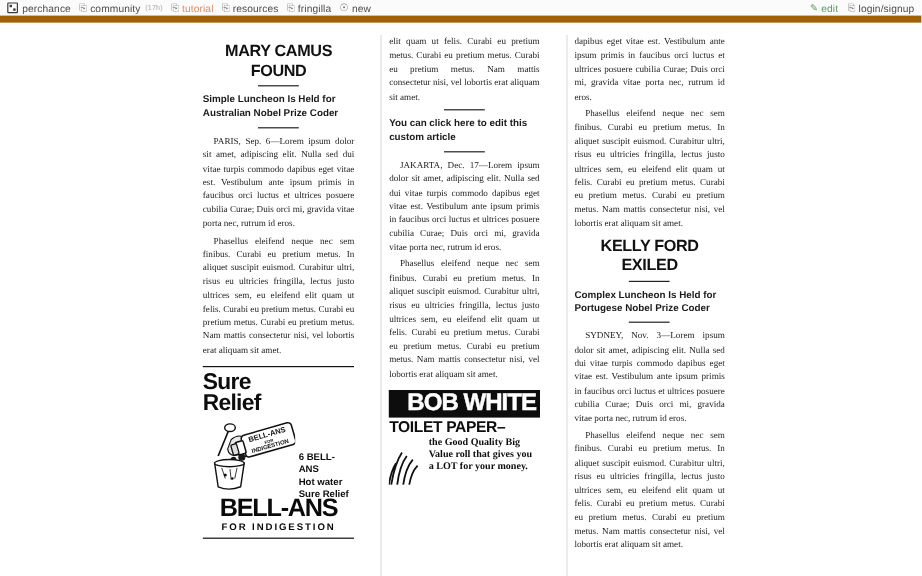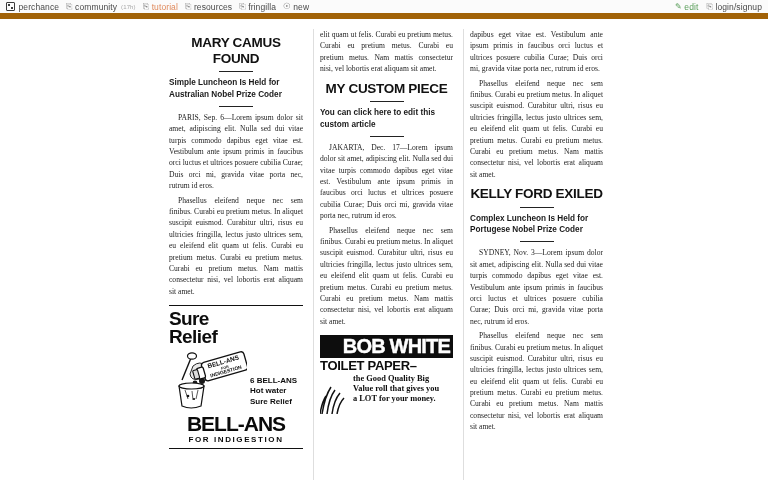--- a/index.html
+++ b/index.html
@@ -55,21 +55,21 @@
   
   .paper {
     position: relative;
     width: 768px;
     height: 461px;
     background: #ffffff;
     padding: 10px 158px 0 163px;
   }
   .columns {
     display: flex;
-    gap: 4px;
+    gap: 16px;
     height: 451px;
     overflow: hidden;
   }
   .col {
     width: 146px;
     padding: 0 6px;
     overflow: hidden;
     position: relative;
   }
   .col + .col { border-left: 1px solid #dedede; }
@@ -305,21 +305,20 @@
 
         <div class="bell-logo">BELL-ANS</div>
         <div class="bell-sub">FOR INDIGESTION</div>
         <div class="bell-baseline"></div>
       </div>
     </div>
 
     <div class="col">
       <p class="body cont">elit quam ut felis. Curabi eu pretium metus. Curabi eu pretium metus. Curabi eu pretium metus. Nam mattis consectetur nisi, vel lobortis erat aliquam sit amet.</p>
 
-      <div class="headline">MY CUSTOM PIECE</div>
       <div class="rule"></div>
       <div class="subhead">You can click here to edit this custom article</div>
       <div class="rule"></div>
       <p class="body">JAKARTA, Dec. 17—Lorem ipsum dolor sit amet, adipiscing elit. Nulla sed dui vitae turpis commodo dapibus eget vitae est. Vestibulum ante ipsum primis in faucibus orci luctus et ultrices posuere cubilia Curae; Duis orci mi, gravida vitae porta nec, rutrum id eros.</p>
       <p class="body">Phasellus eleifend neque nec sem finibus. Curabi eu pretium metus. In aliquet suscipit euismod. Curabitur ultri, risus eu ultricies fringilla, lectus justo ultrices sem, eu eleifend elit quam ut felis. Curabi eu pretium metus. Curabi eu pretium metus. Curabi eu pretium metus. Nam mattis consectetur nisi, vel lobortis erat aliquam sit amet.</p>
 
       <div class="ad ad-bobwhite">
         <div class="bob-bar">
           <div class="bob-bar-text">BOB WHITE</div>
         </div>

